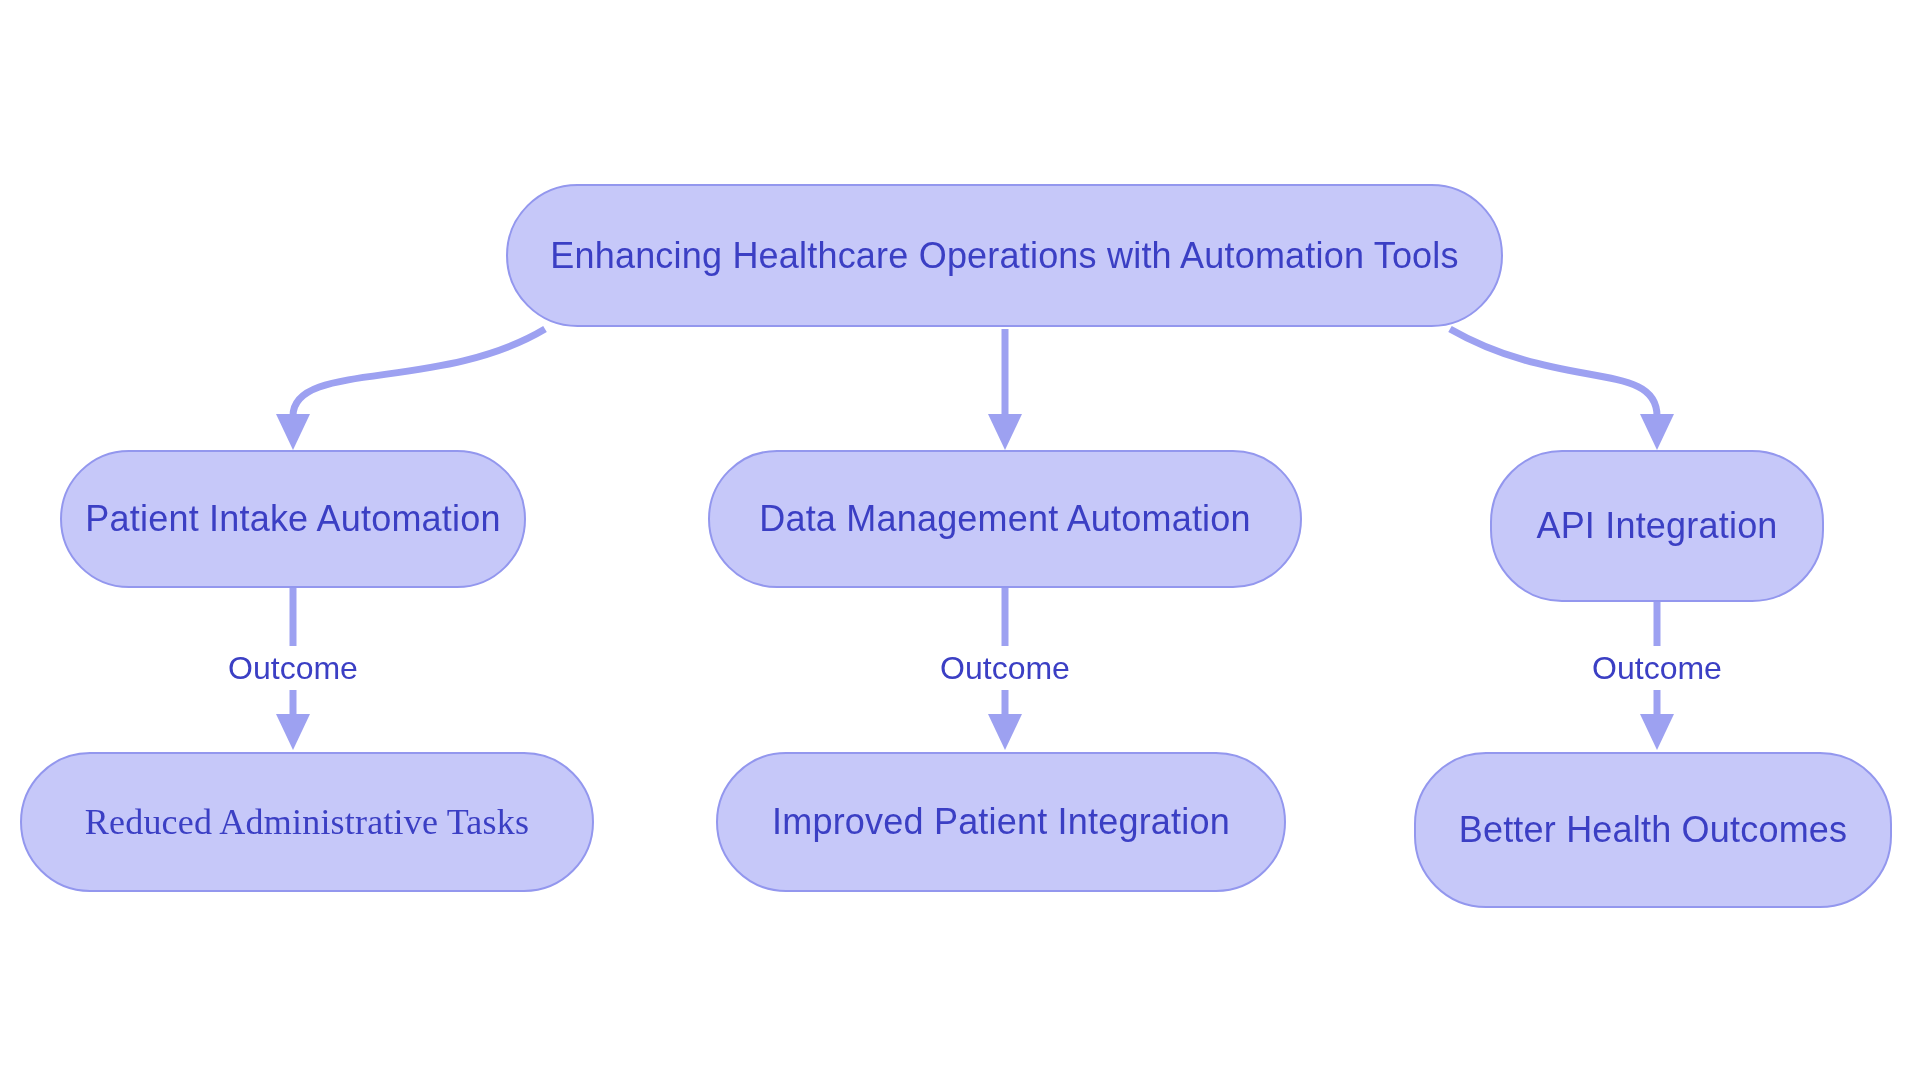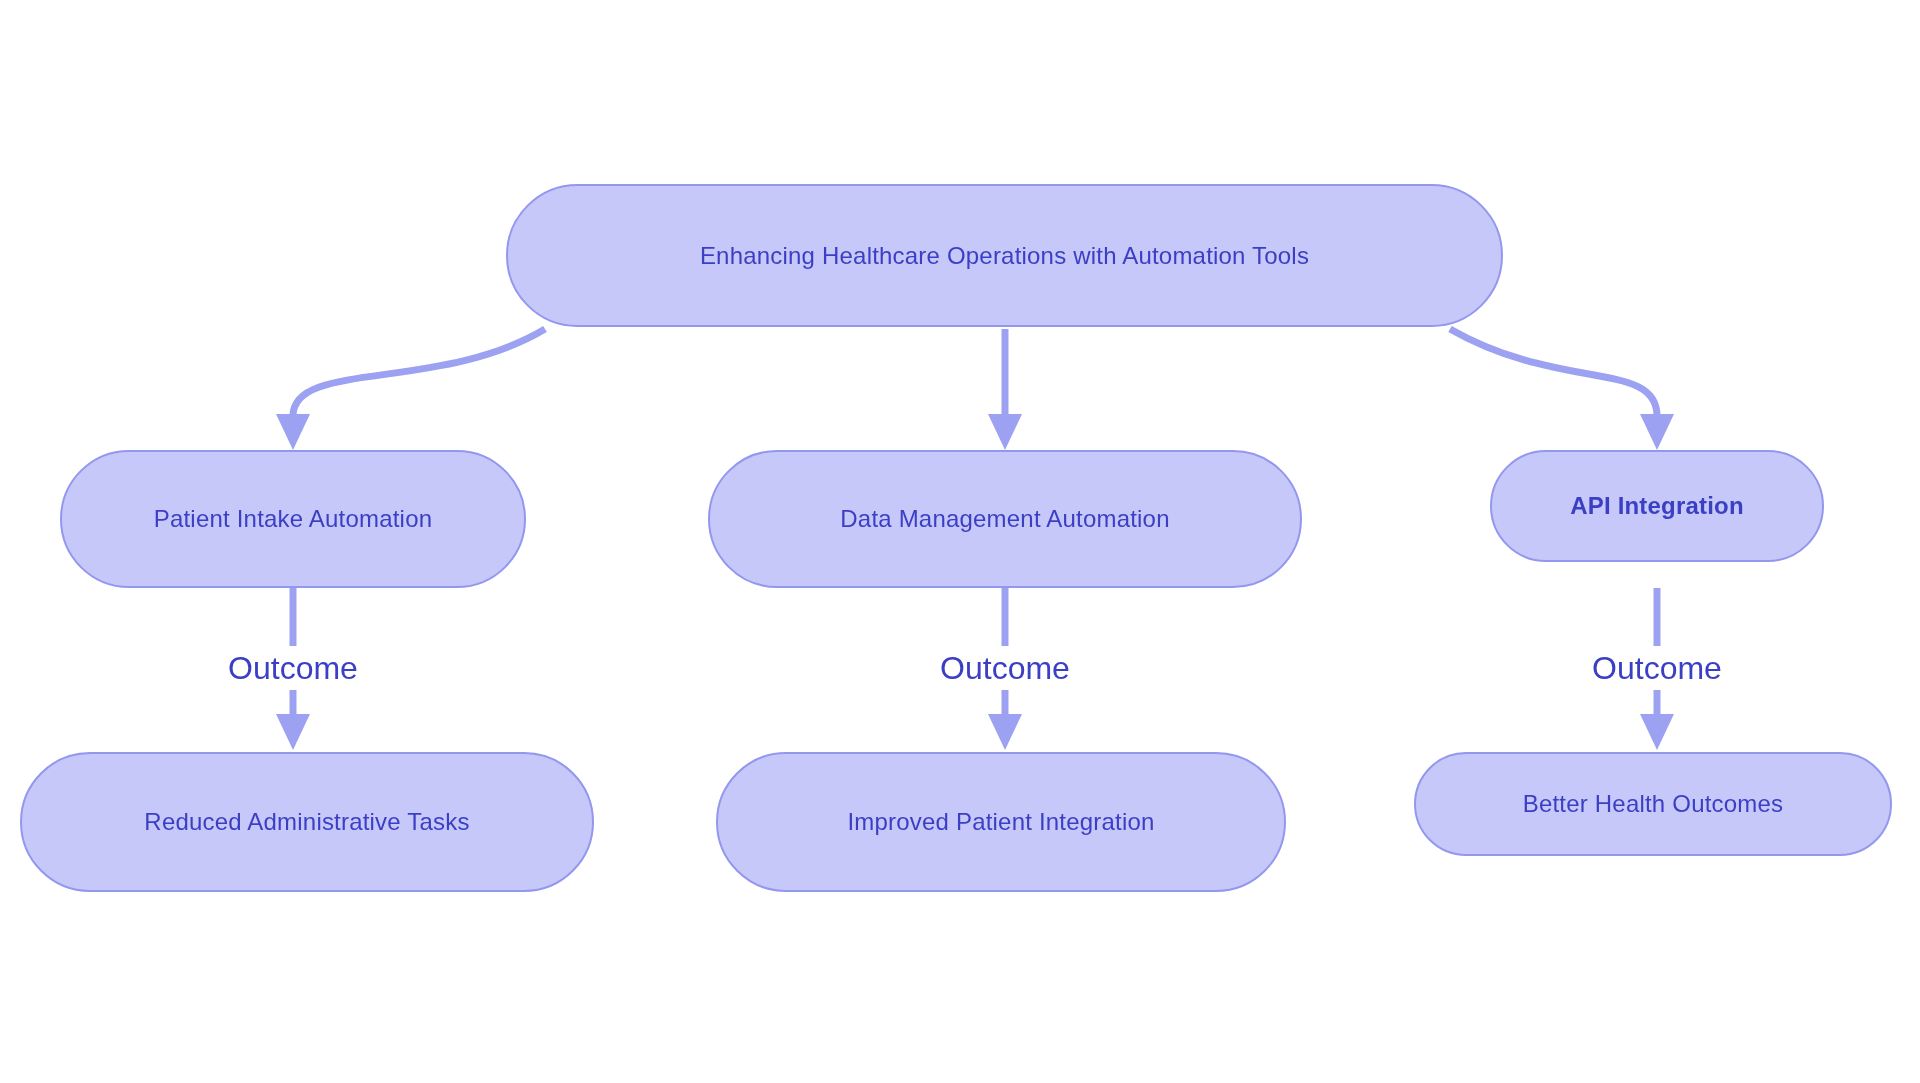--- a/index.html
+++ b/index.html
@@ -35,30 +35,30 @@
     position: absolute;
     box-sizing: border-box;
     background: var(--node-fill, #c6c8f9);
     border: 2px solid var(--node-border, #9397ee);
     border-radius: 72px;
     display: flex;
     align-items: center;
     justify-content: center;
     text-align: right;
     color: var(--text-color, #3b3fc4);
-    font-size: 24px;
+    font-size: 36px;
     letter-spacing: 0.2px;
   }
   .node-root   { left: 506px;  top: 184px; width: 997px; height: 143px; }
   .node-proc-0 { left: 60px;   top: 450px; width: 466px; height: 138px; }
   .node-proc-1 { left: 708px;  top: 450px; width: 594px; height: 138px; }
-  .node-proc-2 { left: 1490px; top: 450px; width: 334px; height: 112px; font-weight: bold; }
-  .node-out-0  { left: 20px;   top: 752px; width: 574px; height: 140px; }
+  .node-proc-2 { left: 1490px; top: 450px; width: 334px; height: 152px; }
+  .node-out-0  { left: 20px;   top: 752px; width: 574px; height: 140px; font-family: Liberation Serif, serif; }
   .node-out-1  { left: 716px;  top: 752px; width: 570px; height: 140px; }
-  .node-out-2  { left: 1414px; top: 752px; width: 478px; height: 104px; }
+  .node-out-2  { left: 1414px; top: 752px; width: 478px; height: 156px; }
   .edge-label {
     position: absolute;
     top: 646px;
     height: 44px;
     line-height: 44px;
     transform: translateX(-50%);
     background: var(--bg-color, #ffffff);
     padding: 0 8px;
     color: var(--text-color, #3b3fc4);
     font-size: 32px;

